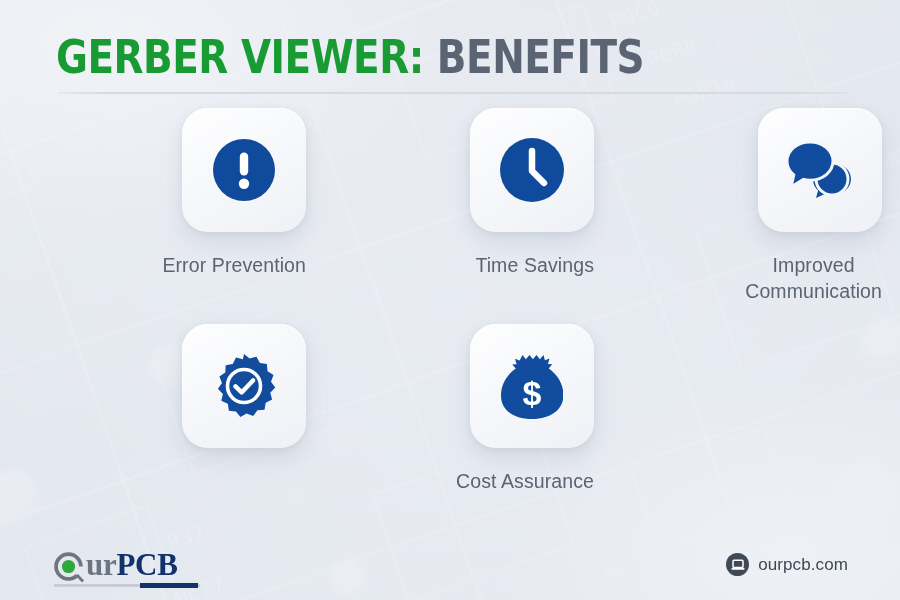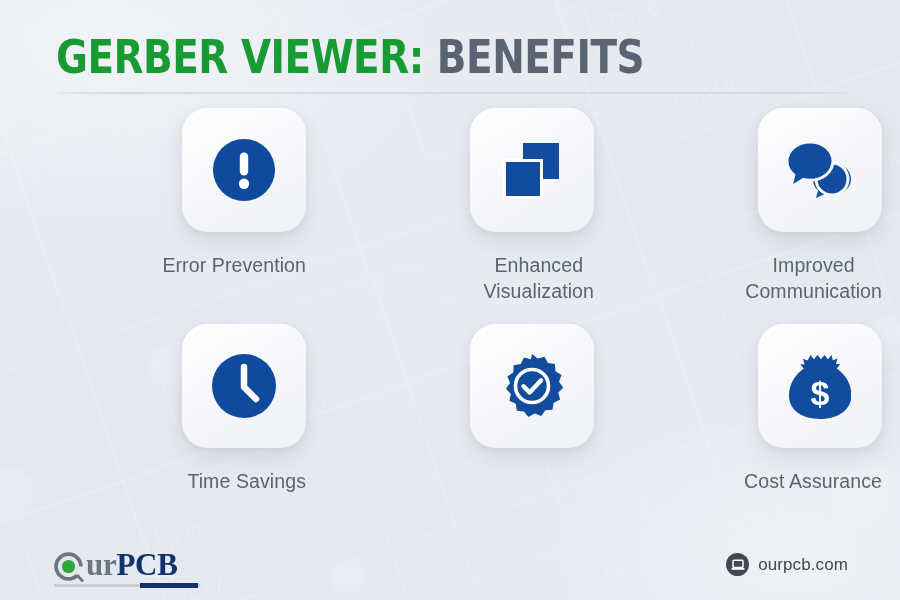--- a/index.html
+++ b/index.html
@@ -298,58 +298,45 @@
             <svg width="62" height="62" viewBox="0 0 62 62">
               <circle cx="31" cy="31" r="31" fill="#104a9c"></circle>
               <rect x="26.8" y="13.5" width="8.4" height="23" rx="4.2" fill="#ffffff"></rect>
               <circle cx="31" cy="44.8" r="5.2" fill="#ffffff"></circle>
             </svg>
           </span>
         </div>
         <div class="label">Error Prevention</div>
       </div>
 
-      <div class="cell">
-        <div class="icon-card">
-          <span>
-            <svg width="66" height="66" viewBox="0 0 66 66">
-              <rect x="24" y="6" width="36" height="36" fill="#114c9e"></rect>
-              <rect x="4" y="22" width="40" height="40" fill="#ffffff"></rect>
-              <rect x="7" y="25" width="34" height="34" fill="#114c9e"></rect>
-            </svg>
-          </span>
-        </div>
-        <div class="label">Enhanced
-Visualization</div>
+
+      <div class="cell">
+        <div class="icon-card">
+          <span>
+            <svg width="64" height="64" viewBox="0 0 64 64">
+              <circle cx="32" cy="32" r="32" fill="#104a9c"></circle>
+              <path d="M32 13 L32 33 L44 45" fill="none" stroke="#ffffff" stroke-width="6.5" stroke-linecap="round" stroke-linejoin="round"></path>
+            </svg>
+          </span>
+        </div>
+        <div class="label">Time Savings</div>
       </div>
 
       <div class="cell">
         <div class="icon-card">
           <span>
             <svg width="68" height="62" viewBox="0 0 68 62">
               <path d="M46 24c11 0 19 7.2 19 16s-8 16-19 16c-2.6 0-5-0.4-7.3-1.1L30 59l2.1-7.4C29 48.9 27 45 27 40.6 27 31.6 35 24 46 24z" fill="#114c9e"></path>
               <circle cx="46" cy="40" r="16" fill="#114c9e" stroke="#f5f7fa" stroke-width="3"></circle>
               <path d="M24 3C11 3 1 11.6 1 22.2c0 5.4 2.6 10.3 6.8 13.8L5 48l12.5-7.6c2.1 0.5 4.3 0.8 6.5 0.8 13 0 23-8.6 23-19.1C47 11.6 37 3 24 3z" fill="#114c9e" stroke="#f5f7fa" stroke-width="3"></path>
             </svg>
           </span>
         </div>
         <div class="label">Improved
 Communication</div>
-      </div>
-
-      <div class="cell">
-        <div class="icon-card">
-          <span>
-            <svg width="64" height="64" viewBox="0 0 64 64">
-              <circle cx="32" cy="32" r="32" fill="#104a9c"></circle>
-              <path d="M32 13 L32 33 L44 45" fill="none" stroke="#ffffff" stroke-width="6.5" stroke-linecap="round" stroke-linejoin="round"></path>
-            </svg>
-          </span>
-        </div>
-        <div class="label">Time Savings</div>
       </div>
 
       <div class="cell">
         <div class="icon-card">
           <span>
             <svg width="64" height="64" viewBox="0 0 64 64">
               <path d="M32 0 l5.6 4.4 6.9-1.7 3.4 6.2 7 1.2 0.6 7.1 6 3.9-2.5 6.7 4.2 5.7-4.9 5.2 1.8 6.9-6.4 3.2-1.2 7-7.1 0.5-4.2 5.8-6.6-2.7-6.2 3.6-4.4-5.6-7.1-0.6-1.1-7-6.5-3 1.6-6.9-5-5.1 4.1-5.8-2.6-6.6 5.9-4 0.4-7.1 7-1.4 3.3-6.3 6.9 1.6z" fill="#114c9e"></path>
               <circle cx="32" cy="32" r="16.5" fill="none" stroke="#ffffff" stroke-width="3.6"></circle>
               <path d="M23.5 32.4 L29.6 38.4 L41 26.4" fill="none" stroke="#ffffff" stroke-width="4.4" stroke-linecap="round" stroke-linejoin="round"></path>
             </svg>

